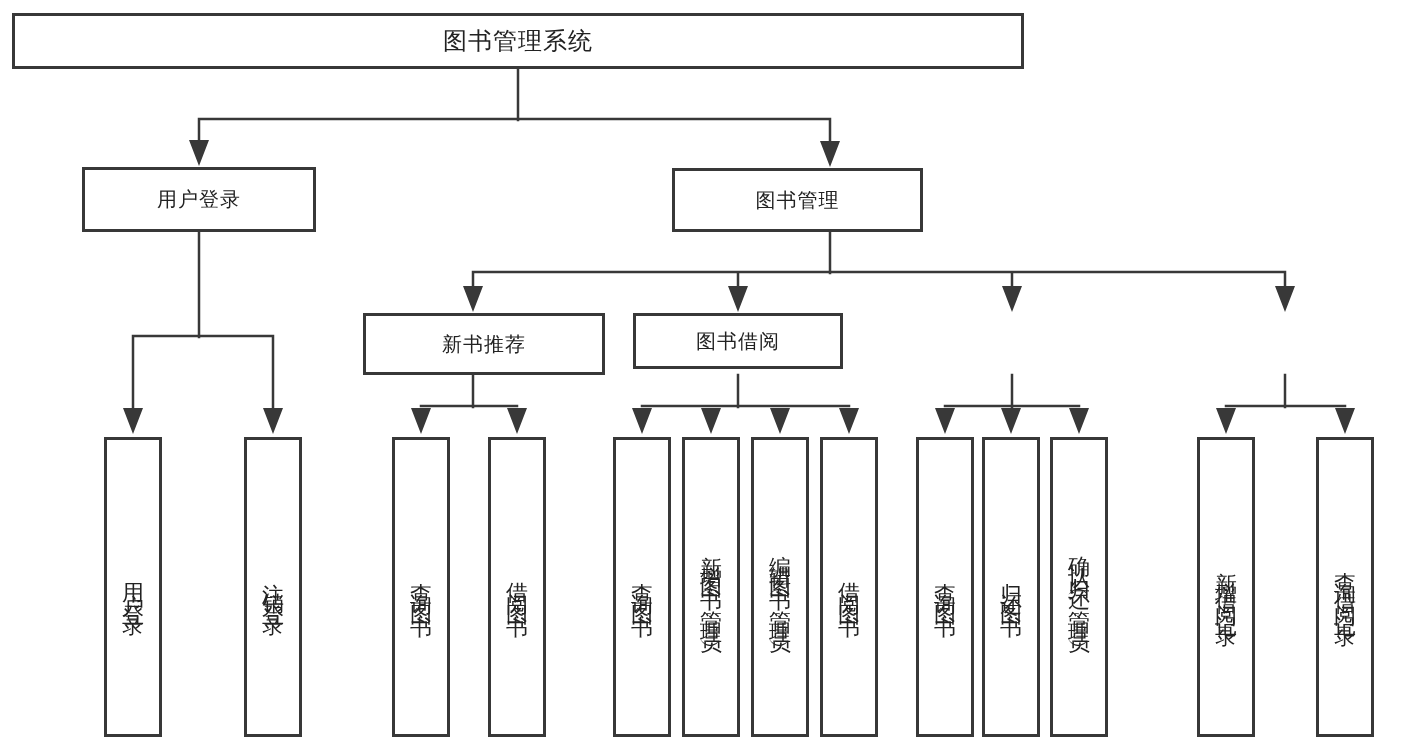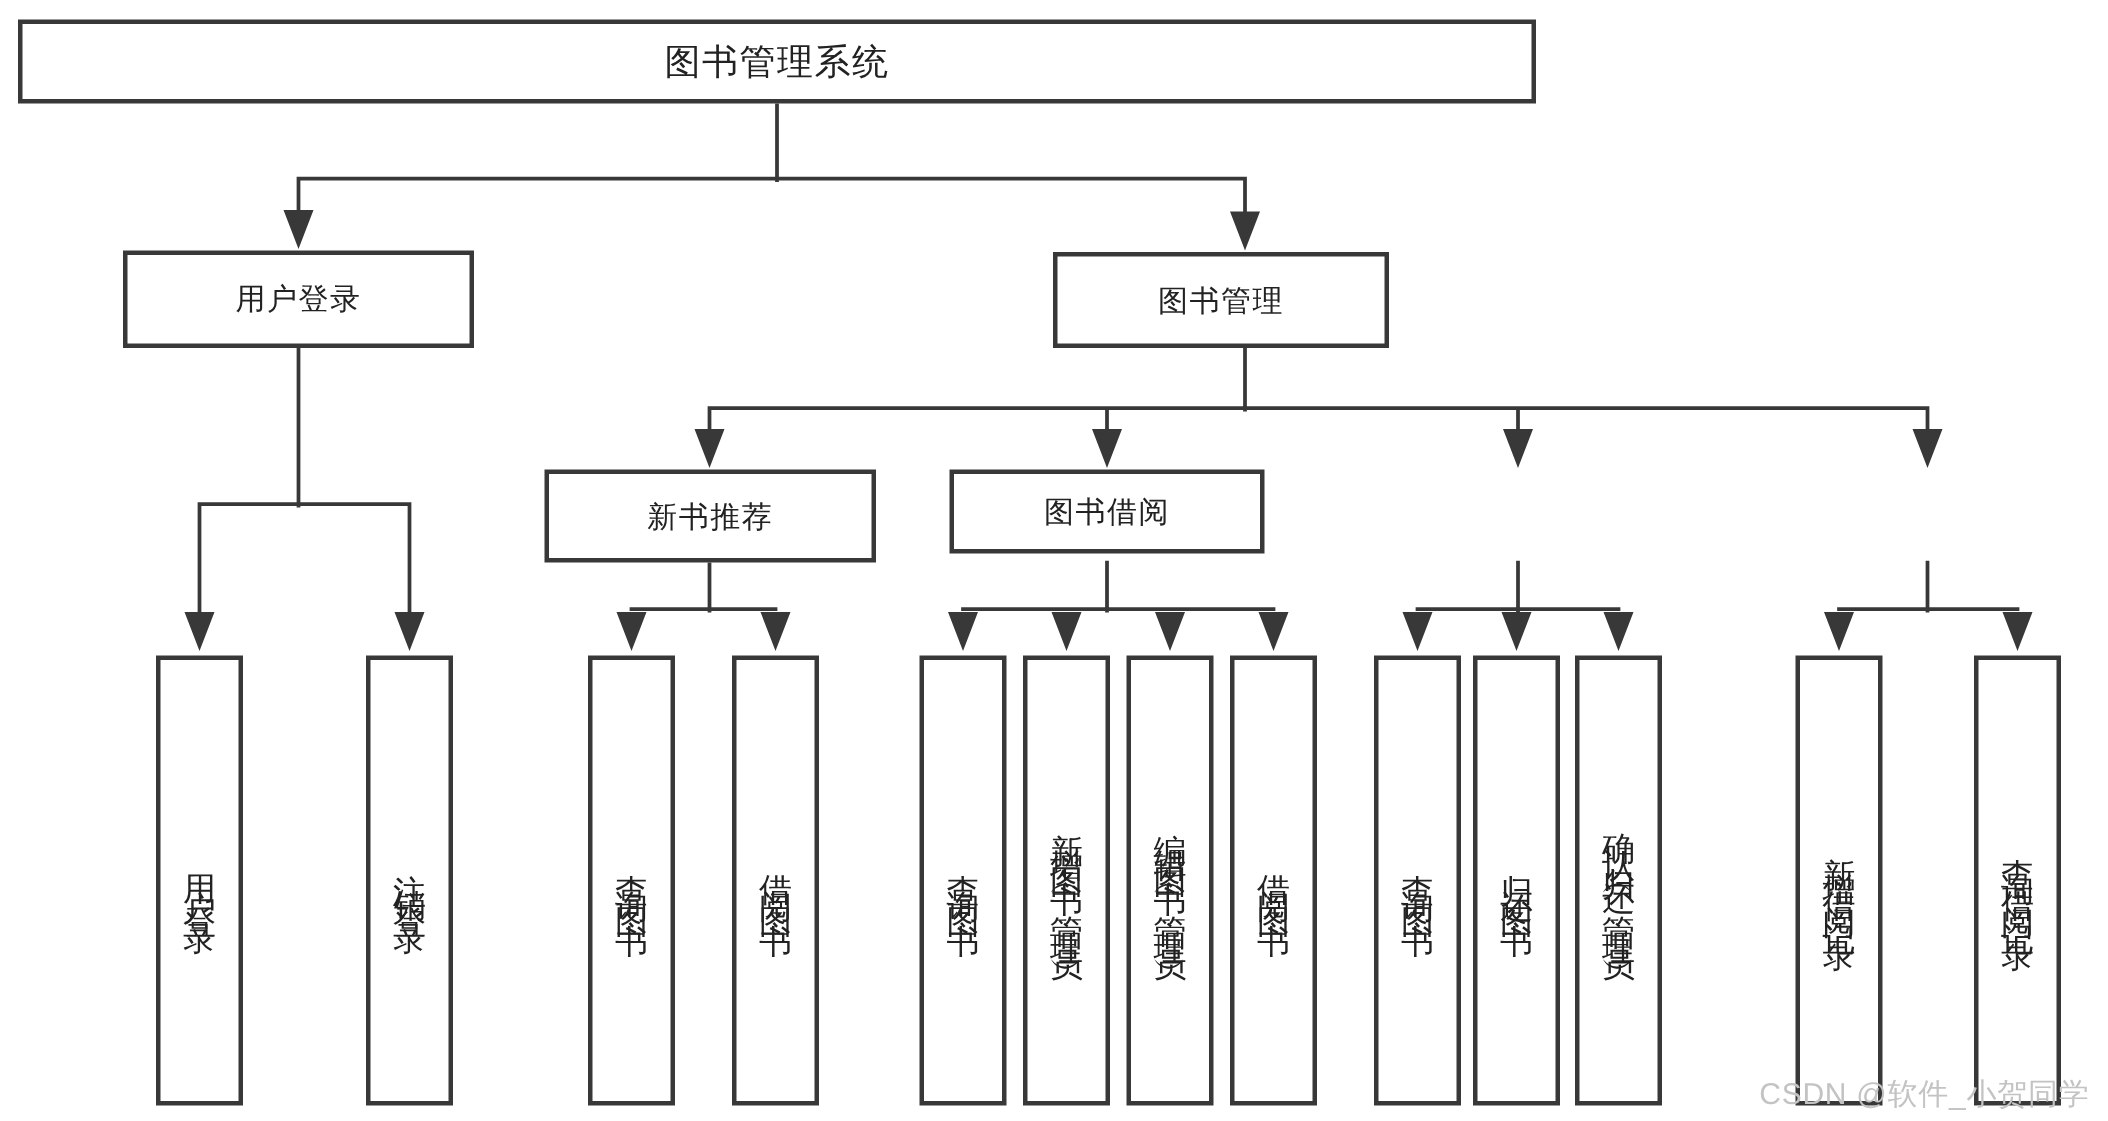--- a/index.html
+++ b/index.html
@@ -111,23 +111,23 @@
       M935 408 H955 L945 434 Z
       M1001 408 H1021 L1011 434 Z
       M1069 408 H1089 L1079 434 Z
       M1216 408 H1236 L1226 434 Z
       M1335 408 H1355 L1345 434 Z"></path>
   </svg>
 
   <div class="node root" style="left:12px;top:13px;width:1012px;height:56px">图书管理系统</div>
 
   <div class="node" style="left:82px;top:167px;width:234px;height:65px">用户登录</div>
-  <div class="node" style="left:702px;top:168px;width:224px;height:64px">图书管理</div>
+  <div class="node" style="left:672px;top:168px;width:251px;height:64px">图书管理</div>
 
-  <div class="node" style="left:363px;top:313px;width:221px;height:62px">新书推荐</div>
+  <div class="node" style="left:363px;top:313px;width:242px;height:62px">新书推荐</div>
   <div class="node" style="left:633px;top:313px;width:210px;height:56px">图书借阅</div>
 
   <div class="leaf" style="left:104px">
     <span class="vtext">用户登录</span>
   </div>
   <div class="leaf" style="left:244px">
     <span class="vtext">注销登录</span>
   </div>
 
   <div class="leaf" style="left:392px">
@@ -160,15 +160,14 @@
     <span class="vtext">确认归还（管理员）</span>
   </div>
 
   <div class="leaf" style="left:1197px">
     <span class="vtext">新增借阅记录</span>
   </div>
   <div class="leaf" style="left:1316px">
     <span class="vtext">查询借阅记录</span>
   </div>
 
-  <div class="watermark">CSDN @软件_小贺同学</div>
 
 </div>
 
 </body></html>

